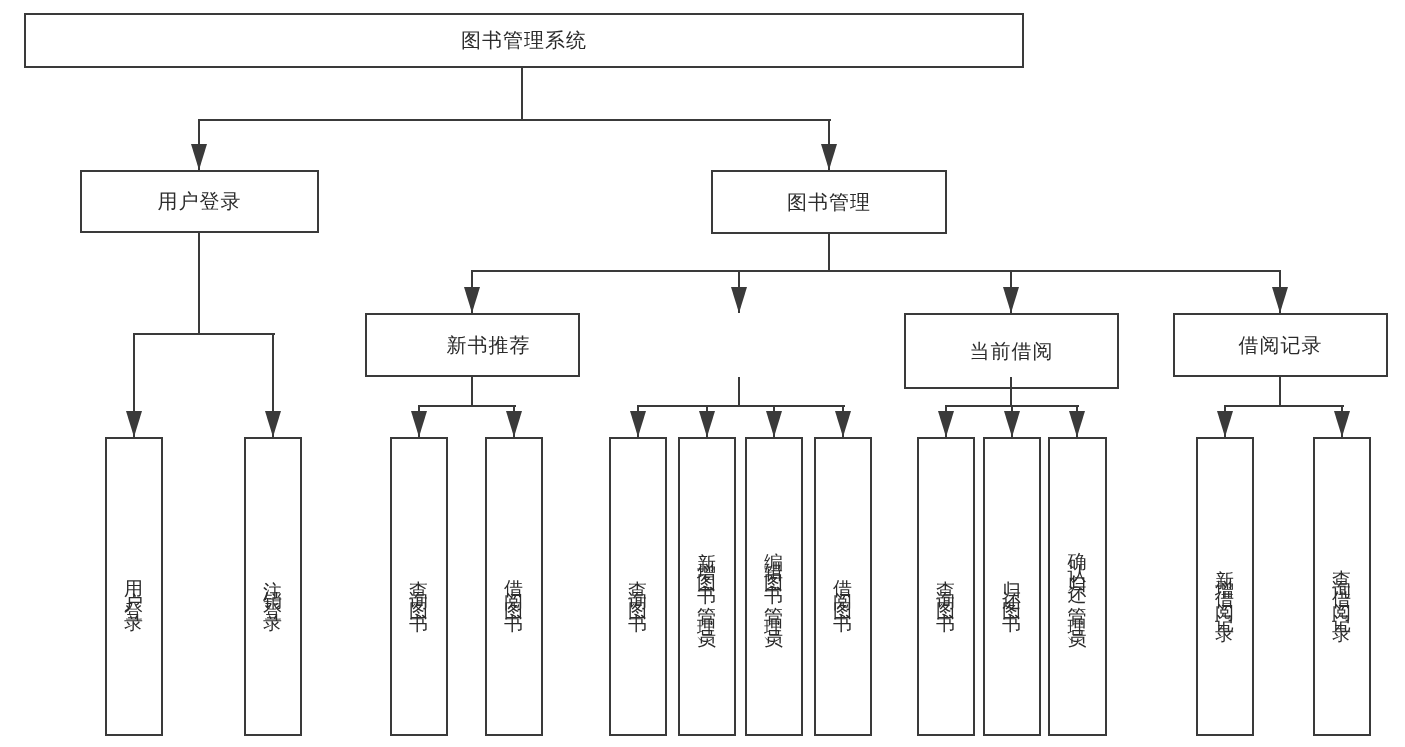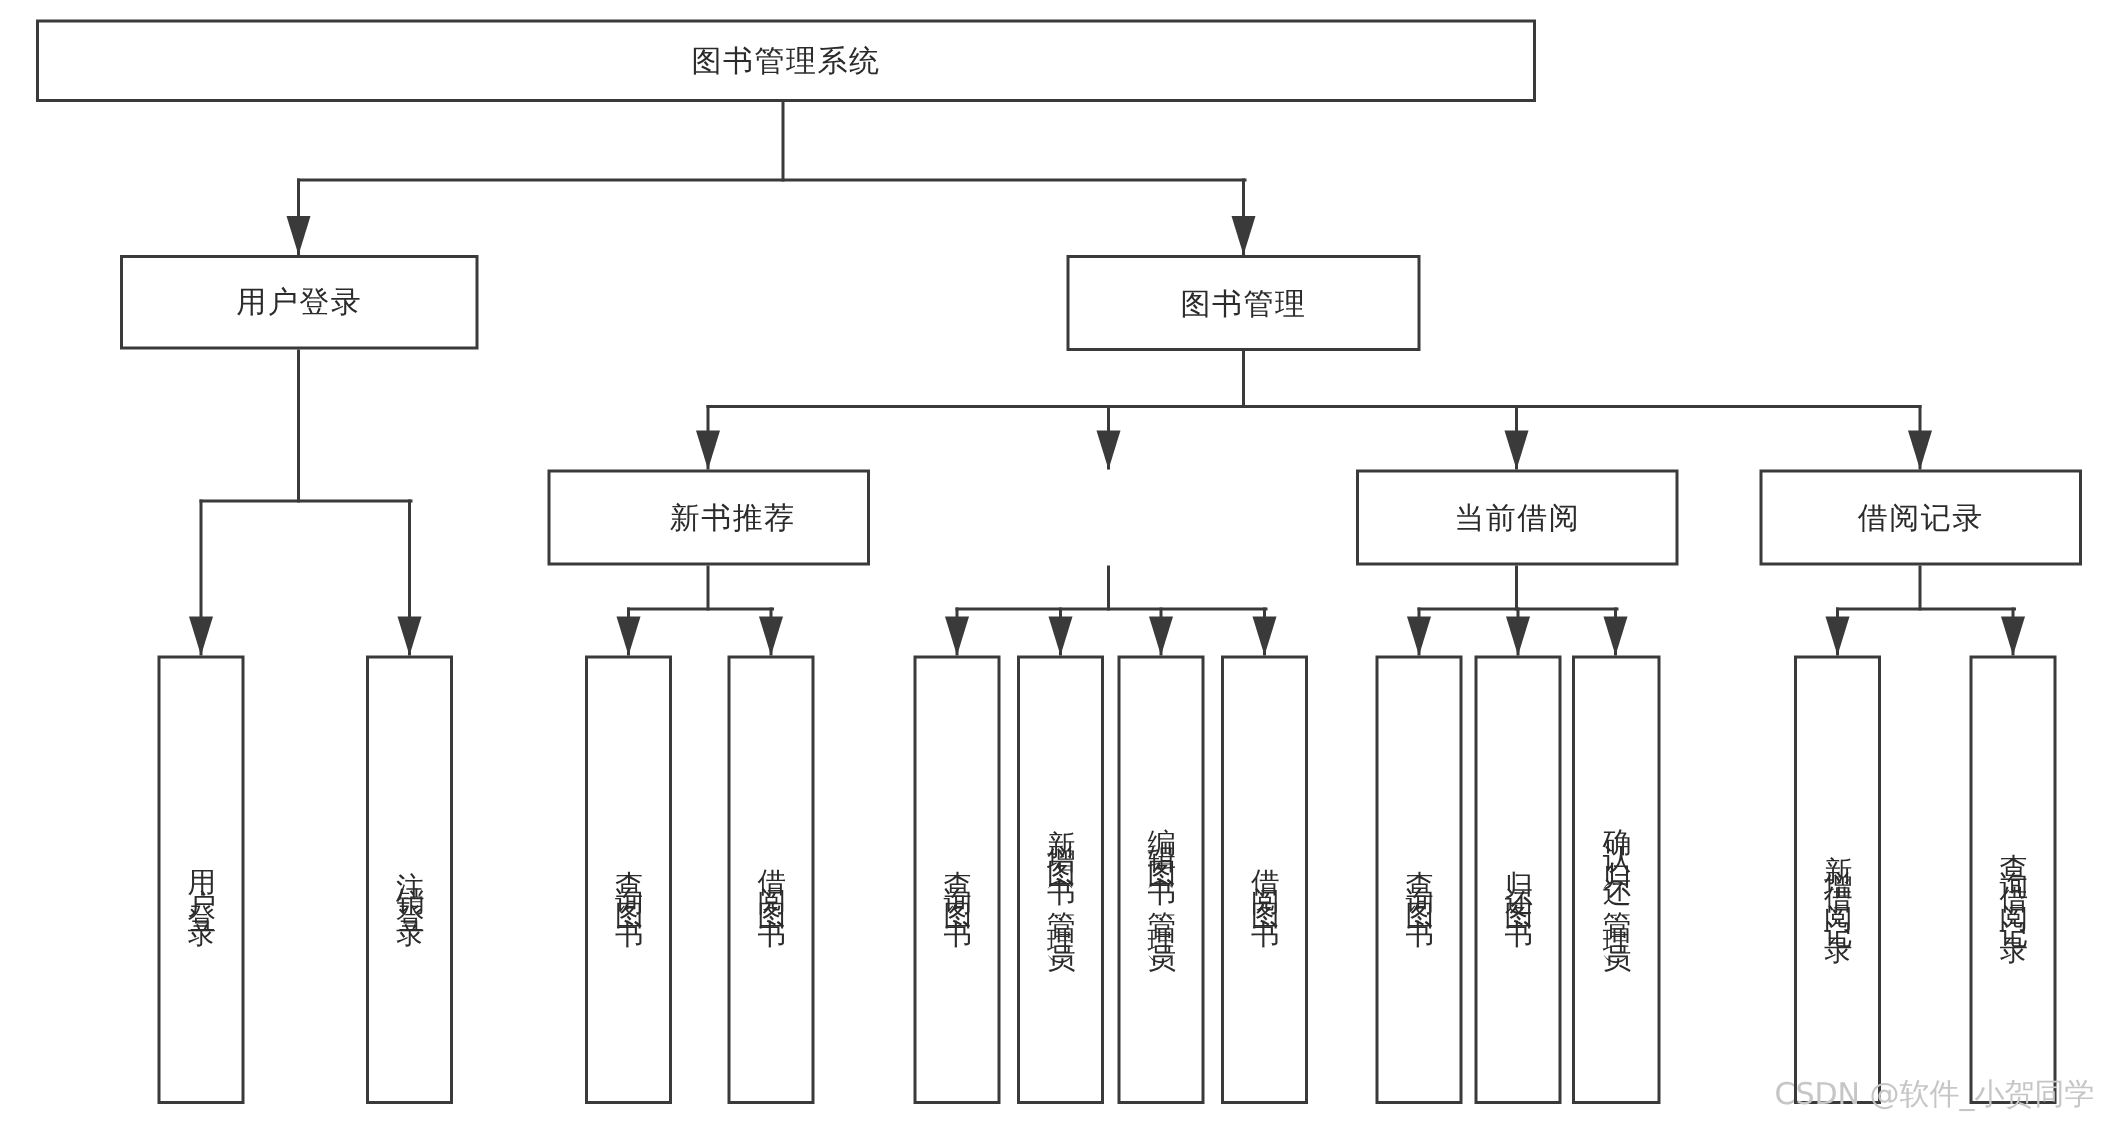--- a/index.html
+++ b/index.html
@@ -73,21 +73,21 @@
   <div class="box" style="left:80px; top:170px; width:239px; height:63px;">
     <span class="hlabel">用户登录</span>
   </div>
   <div class="box" style="left:711px; top:170px; width:236px; height:64px;">
     <span class="hlabel">图书管理</span>
   </div>
 
   <div class="box" style="left:365px; top:313px; width:215px; height:64px;padding-left:32px;">
     <span class="hlabel">新书推荐</span>
   </div>
-  <div class="box" style="left:904px; top:313px; width:215px; height:64px;">
+  <div class="box" style="left:904px; top:313px; width:215px; height:76px;">
     <span class="hlabel">当前借阅</span>
   </div>
   <div class="box" style="left:1173px; top:313px; width:215px; height:64px;text-align:right;">
     <span class="hlabel">借阅记录</span>
   </div>
 
   <div class="box" style="left:105px; top:437px; width:58px; height:299px;">
     <span class="vlabel">用户登录</span>
   </div>
   <div class="box" style="left:244px; top:437px; width:58px; height:299px;">
@@ -183,15 +183,14 @@
   <div class="ah" style="left:1004px; top:411px;"></div>
   <div class="ah" style="left:1069px; top:411px;"></div>
 
   <div class="line v" style="left:1279px; top:377px; height:30px;"></div>
   <div class="line h" style="left:1224px; top:405px; width:120px;"></div>
   <div class="line v" style="left:1224px; top:405px; height:32px;"></div>
   <div class="line v" style="left:1341px; top:405px; height:32px;"></div>
   <div class="ah" style="left:1217px; top:411px;"></div>
   <div class="ah" style="left:1334px; top:411px;"></div>
 
-  <div class="watermark">CSDN @软件_小贺同学</div>
 
 </div>
 
 </body></html>

